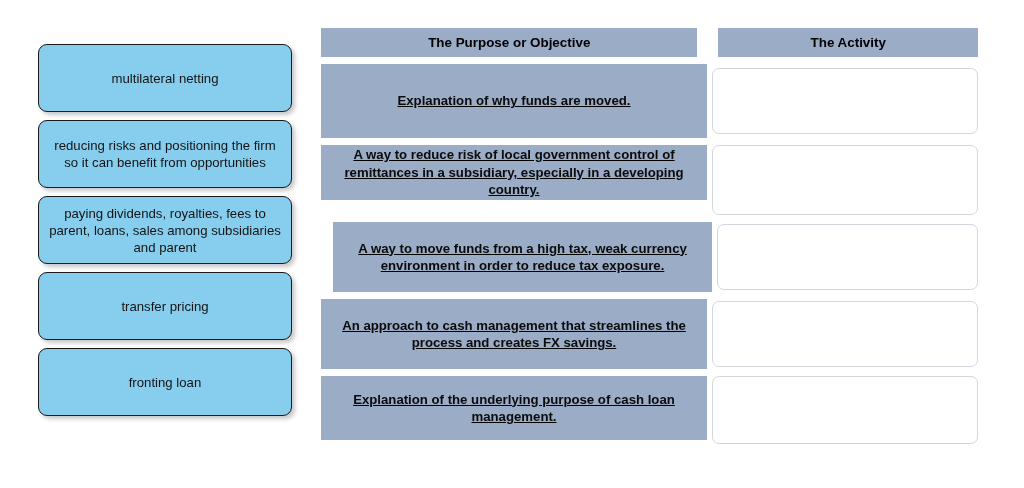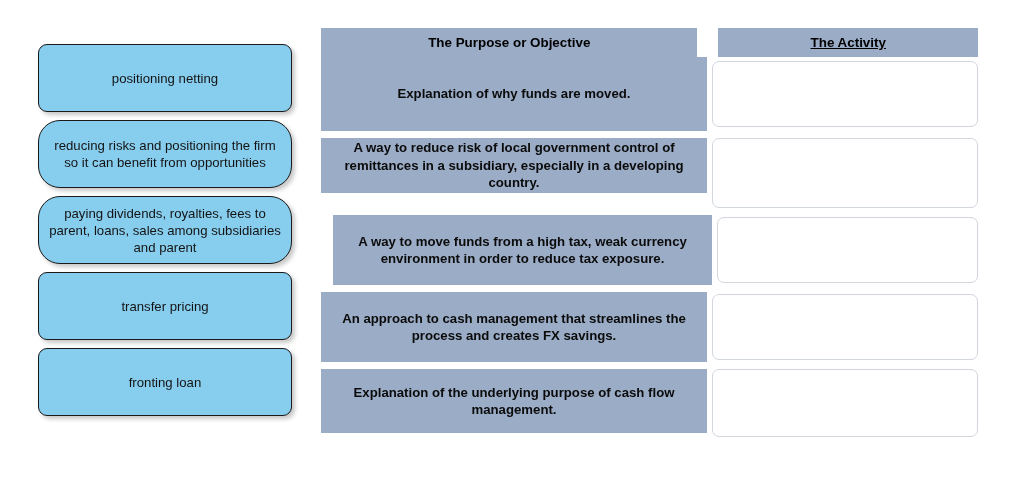--- a/index.html
+++ b/index.html
@@ -34,49 +34,51 @@
     display: flex;
     align-items: center;
     justify-content: center;
     text-align: center;
     color: #141414;
     font-size: 13.2px;
     line-height: 17px;
     padding: 4px 9px;
   }
   .drag-tile.h-tall   { height: 68px; }
-  .drag-tile.h-med    { height: 68px; border-radius: 22px; }
+  .drag-tile.h-med    { height: 68px; }
 
   
   #match-table {
     position: absolute;
     left: 321px;
     top: 28px;
     width: 657px;
   }
   .table-head {
     display: flex;
     gap: 21px;
+    margin-bottom: 7px;
   }
   .head-cell {
     background: #9bacc6;
     color: #000000;
     font-weight: bold;
     font-size: 13.4px;
     text-align: center;
     padding: 7px 4px;
     box-sizing: border-box;
   }
   .head-purpose { width: 386px; }
-  .head-activity { width: 266px; text-decoration: underline; }
+  .head-activity { width: 266px; }
 
   .table-row {
     display: flex;
     gap: 5px;
     margin-bottom: 7px;
+    text-decoration: underline;
   }
   .purpose-cell {
     width: 386px;
     box-sizing: border-box;
     background: #9bacc6;
     color: #0b0b0b;
     font-weight: bold;
     font-size: 13.2px;
     line-height: 17.5px;
     text-align: center;
@@ -103,21 +105,21 @@
   .r4 .purpose-cell { height: 70px; }
   .r4 .drop-zone    { height: 66px; }
   .r5 .purpose-cell { height: 64px; }
   .r5 .drop-zone    { height: 68px; }
 </style>
 </head>
 <body>
 
 <div id="drag-bank">
   <div class="drag-tile h-tall">
-    <span>positioning netting</span>
+    <span>multilateral netting</span>
   </div>
   <div class="drag-tile h-med">
     <span>reducing risks and positioning the firm so it can benefit from opportunities</span>
   </div>
   <div class="drag-tile h-med">
     <span>paying dividends, royalties, fees to parent, loans, sales among subsidiaries and parent</span>
   </div>
   <div class="drag-tile h-tall">
     <span>transfer pricing</span>
   </div>
@@ -147,17 +149,17 @@
     <div class="purpose-cell">A way to move funds from a high tax, weak currency environment in order to reduce tax exposure.</div>
     <div class="drop-zone"></div>
   </div>
 
   <div class="table-row r4">
     <div class="purpose-cell">An approach to cash management that streamlines the process and creates FX savings.</div>
     <div class="drop-zone"></div>
   </div>
 
   <div class="table-row r5">
-    <div class="purpose-cell">Explanation of the underlying purpose of cash flow management.</div>
+    <div class="purpose-cell">Explanation of the underlying purpose of cash loan management.</div>
     <div class="drop-zone"></div>
   </div>
 
 </div>
 
 </body></html>

